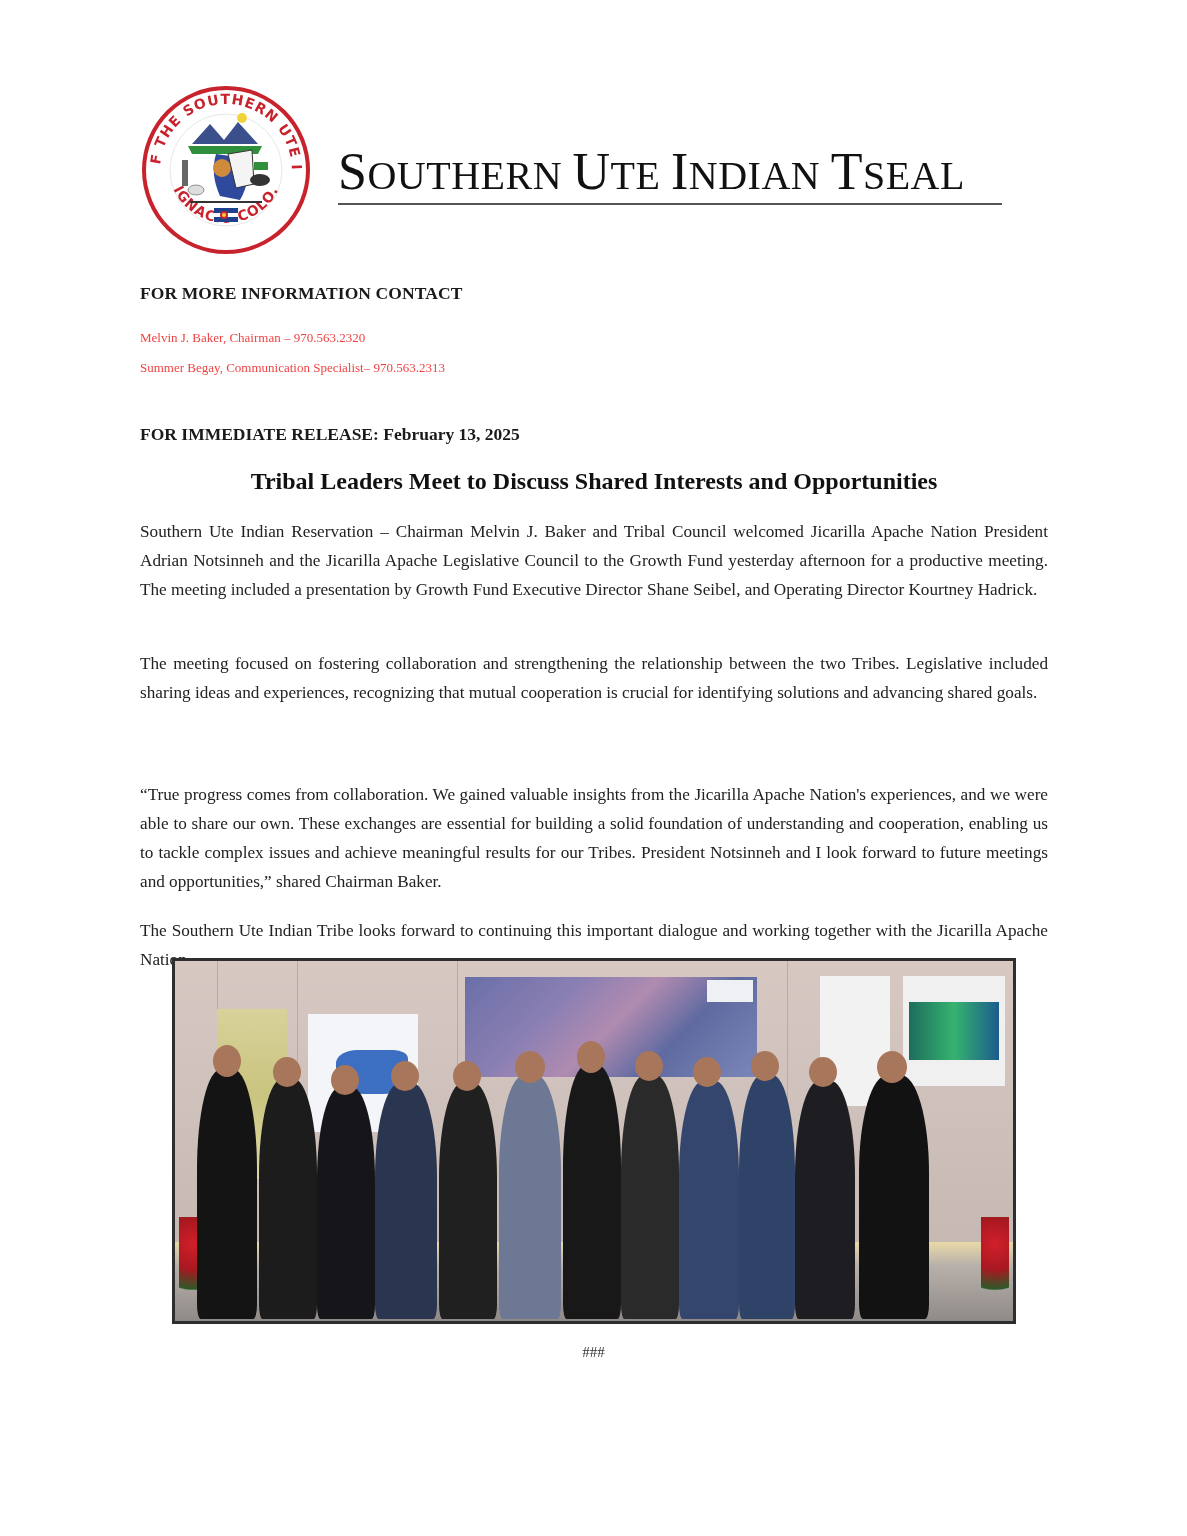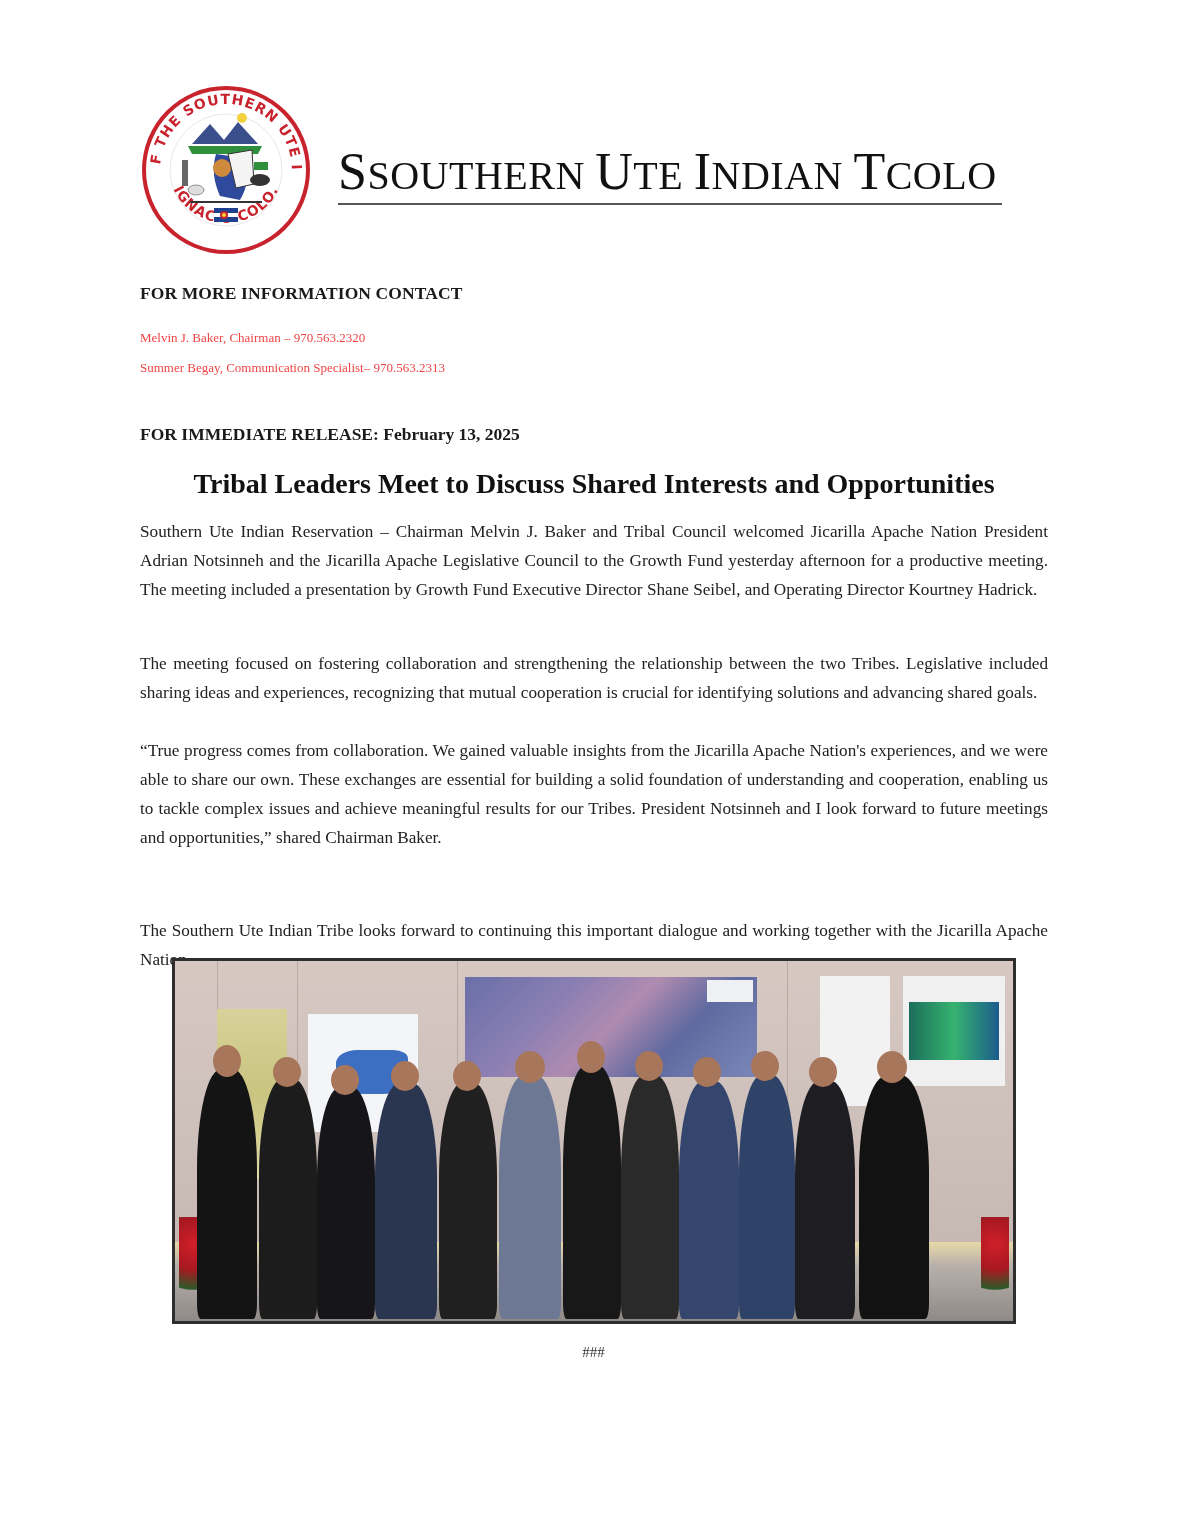--- a/index.html
+++ b/index.html
@@ -17,28 +17,28 @@
 
   
   .contact-heading { position: absolute; left: 140px; top: 283px; font-size: 17.5px; font-weight: bold; letter-spacing: 0.1px; text-align: right; }
   .contact-line { position: absolute; left: 140px; font-size: 13px; color: #ef4444; }
   .contact-line.l1 { top: 330px; }
   .contact-line.l2 { top: 360px; }
   .release { position: absolute; left: 140px; top: 424px; font-size: 17.5px; font-weight: bold; font-family: Liberation Serif, serif; }
 
   
   .headline { position: absolute; left: 140px; width: 908px; top: 468px; text-align: center;
-              font-size: 28px; font-weight: bold; color: #111; }
+              font-size: 24px; font-weight: bold; color: #111; }
 
   
   .body-text { position: absolute; left: 140px; width: 908px; font-size: 17.2px; line-height: 29px;
                text-align: justify; color: #222; margin: 0; }
   .p1 { top: 517px; }
   .p2 { top: 649px; }
-  .p3 { top: 736px; }
+  .p3 { top: 780px; }
   .p4 { top: 883px; margin-top: 33px; }
 
   
   .photo { position: absolute; left: 172px; top: 958px; width: 838px; height: 360px;
            border: 3px solid #2e2e2e; overflow: hidden; background: #cbbdb8; }
   .photo .wall { position: absolute; left: 0; top: 0; width: 100%; height: 78%;
                  background: linear-gradient(180deg, #d7c8c2 0%, #cdbfba 60%, #c6b8b2 100%); }
   .photo .panel-line { position: absolute; top: 0; width: 1px; height: 70%; background: #b9aaa4; }
   .photo .floor { position: absolute; left: 0; bottom: 0; width: 100%; height: 22%;
                   background: linear-gradient(180deg, #e8d9a8 0%, #b8b0aa 30%, #8f8a88 100%); }
@@ -96,21 +96,21 @@
 
     <rect x="74" y="124" width="24" height="14" fill="#1f3f8f"></rect>
     <rect x="74" y="129" width="24" height="4" fill="#ffffff"></rect>
     <circle cx="84" cy="131" r="4" fill="#c8232c"></circle>
     <circle cx="84" cy="131" r="2" fill="#f2d23c"></circle>
     <line x1="50" y1="118" x2="122" y2="118" stroke="#333" stroke-width="2"></line>
   </svg>
 </div>
 
 <div class="org-title">
-  <span class="cap">S</span><span class="sc">SOUTHERN </span><span class="cap">U</span><span class="sc">TE </span><span class="cap">I</span><span class="sc">NDIAN </span><span class="cap">T</span><span class="sc">COLO</span>
+  <span class="cap">S</span><span class="sc">OUTHERN </span><span class="cap">U</span><span class="sc">TE </span><span class="cap">I</span><span class="sc">NDIAN </span><span class="cap">T</span><span class="sc">SEAL</span>
 </div>
 <div class="title-rule"></div>
 
 <div class="contact-heading">FOR MORE INFORMATION CONTACT</div>
 <div class="contact-line l1">Melvin J. Baker, Chairman – 970.563.2320</div>
 <div class="contact-line l2">Summer Begay, Communication Specialist– 970.563.2313</div>
 
 <div class="release">FOR IMMEDIATE RELEASE: February 13, 2025</div>
 
 <div class="headline">Tribal Leaders Meet to Discuss Shared Interests and Opportunities</div>

